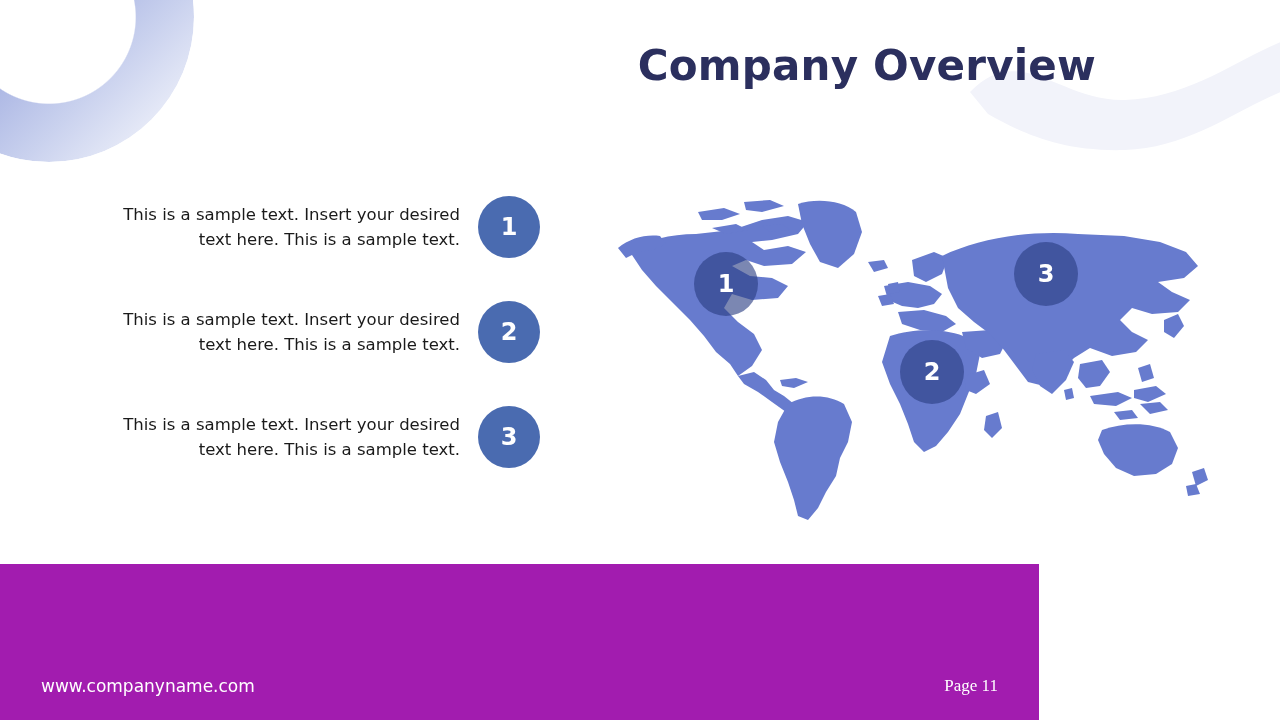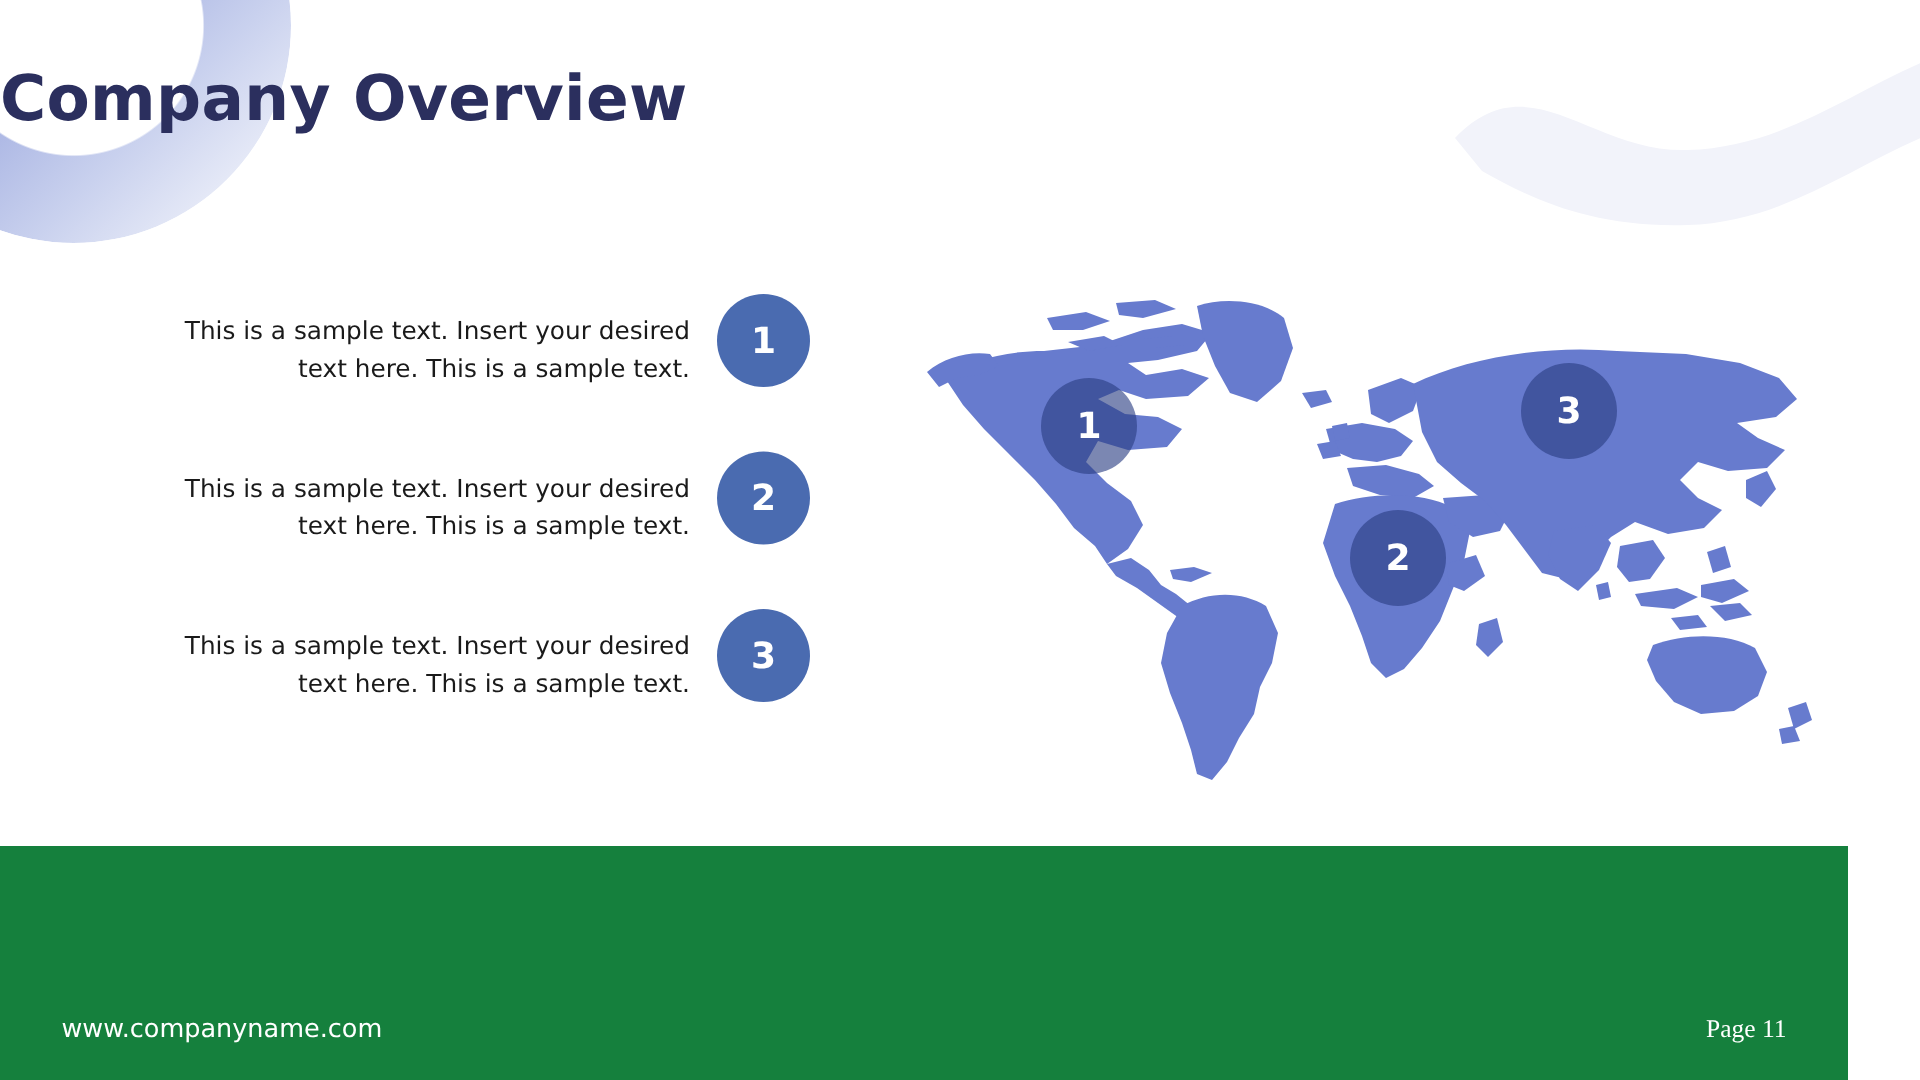--- a/index.html
+++ b/index.html
@@ -44,39 +44,39 @@
     height: 150px;
     pointer-events: none;
   }
 
   
   .title {
     position: absolute;
     left: 0;
     top: 41px;
     width: 1096px;
-    text-align: left;
+    text-align: right;
     font-size: 42px;
     font-weight: bold;
     letter-spacing: 0.2px;
     color: #2b2f5e;
     font-family: "DejaVu Sans", sans-serif;
   }
 
   
   .list {
     position: absolute;
     left: 40px;
     top: 196px;
     width: 500px;
   }
   .list-item {
     position: relative;
     display: flex;
-    align-items: flex-end;
+    align-items: center;
     justify-content: flex-end;
     height: 62px;
     margin-bottom: 43px;
   }
   .list-item:last-child { margin-bottom: 0; }
 
   .item-text {
     flex: 0 0 auto;
     width: 376px;
     text-align: right;
@@ -131,23 +131,23 @@
     font-size: 24px;
     font-weight: bold;
     font-family: "DejaVu Sans", sans-serif;
   }
 
   
   .footer {
     position: absolute;
     left: 0;
     top: 564px;
-    width: 1232px;
+    width: 1039px;
     height: 156px;
-    background: #15803d;
+    background: #a21caf;
   }
   .footer-url {
     position: absolute;
     left: 41px;
     top: 112px;
     font-size: 17px;
     color: #ffffff;
     font-family: "DejaVu Sans", sans-serif;
   }
   .footer-page {

